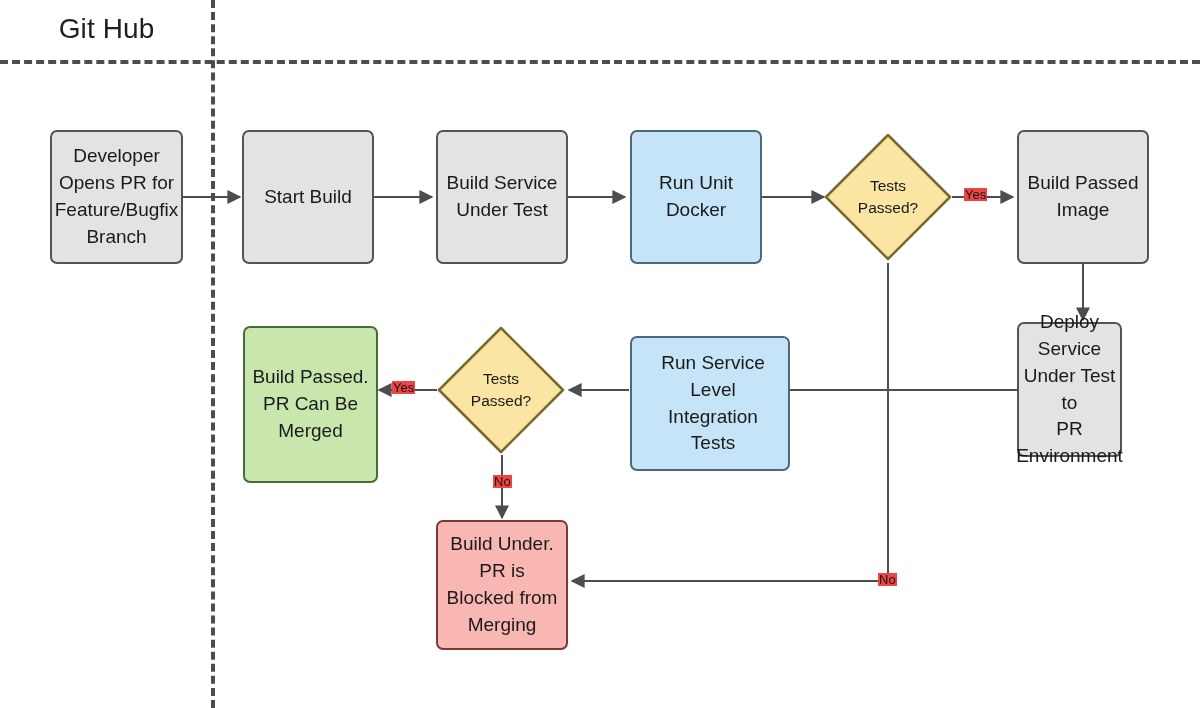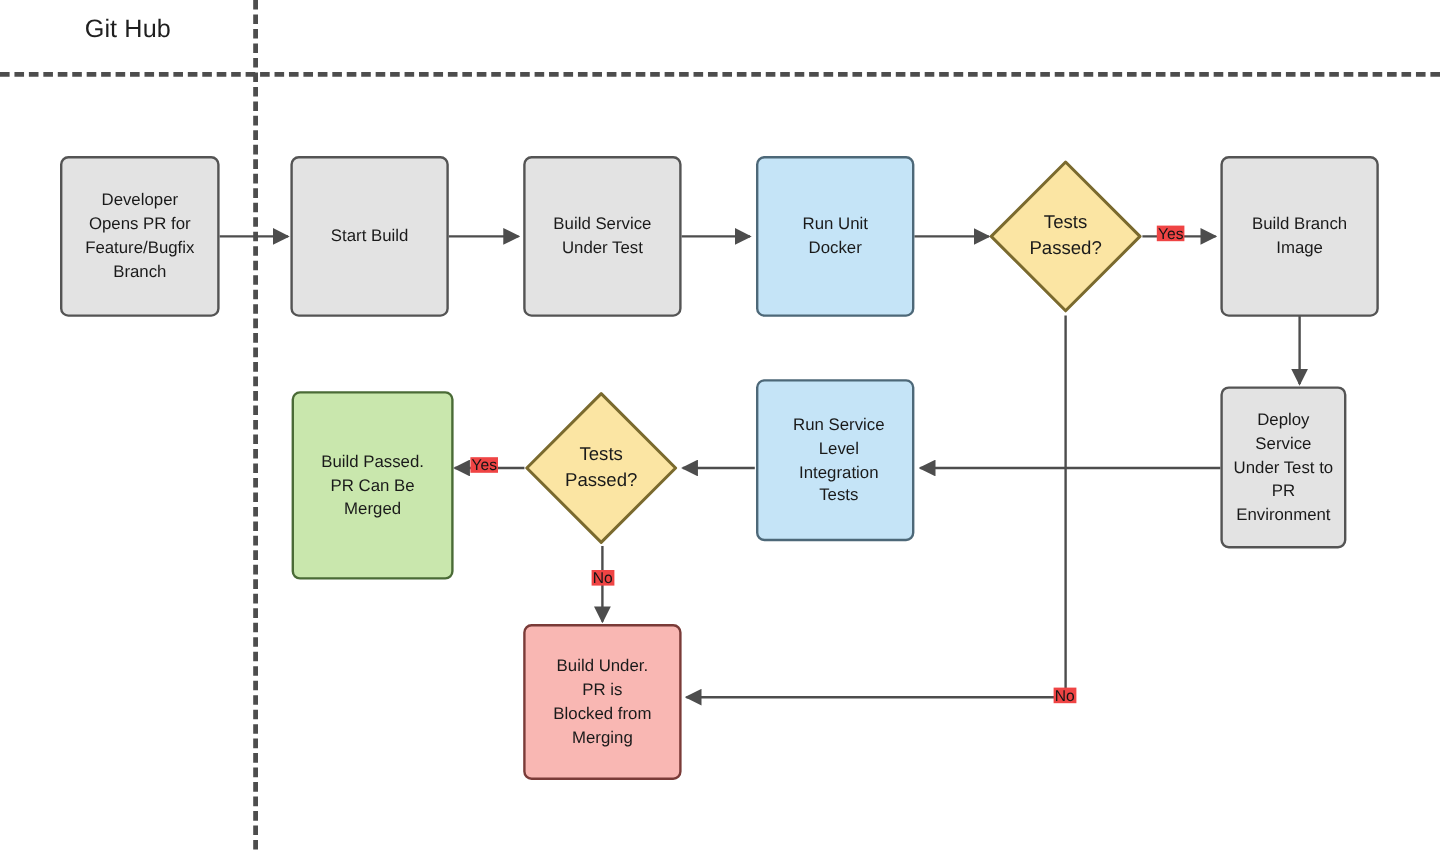--- a/index.html
+++ b/index.html
@@ -21,21 +21,21 @@
   svg.edges {
     position: absolute; left: 0; top: 0;
     width: 1200px; height: 708px;
     pointer-events: none;
   }
 
   
   .lane-title {
     position: absolute;
     text-align: center;
-    font-size: 21px;
+    font-size: 28px;
     color: #1f1f1f;
     white-space: nowrap;
     letter-spacing: .1px;
   }
   #lane-title-github { left: 0px; top: 13px; width: 213px; }
   #lane-title-ci     { left: 213px; top: 13px; width: 987px; }
 
   .divider-h {
     position: absolute;
     left: 0; top: 60px; width: 1200px;
@@ -49,21 +49,21 @@
     width: 0;
   }
 
   
   .node {
     position: absolute;
     display: flex;
     align-items: center;
     justify-content: center;
     text-align: center;
-    font-size: 14px;
+    font-size: 19px;
     line-height: 1.42;
     color: #1a1a1a;
     border: 2px solid #545454;
     border-radius: 7px;
     background: #e3e3e3;
     padding: 4px 6px;
     white-space: pre-line;
   }
   .node.blue  { background: #c5e4f7; border-color: #4d6878; }
   .node.green { background: #c9e7ad; border-color: #4a6b36; }
@@ -160,30 +160,30 @@
 Docker</div>
 
   <div class="diamond" style="left:824px; top:133px; width:128px; height:128px;">
     <svg class="shape" viewBox="0 0 128 128" xmlns="http://www.w3.org/2000/svg">
       <polygon points="64,2 126,64 64,126 2,64" fill="#fbe5a3" stroke="#7a6a2e" stroke-width="2.5" stroke-linejoin="round"></polygon>
     </svg>
     <div class="dlabel">Tests
 Passed?</div>
   </div>
 
-  <div class="node" style="left:1017px; top:130px; width:132px; height:134px;">Build Branch
+  <div class="node" style="left:1017px; top:130px; width:132px; height:134px;">Build Passed
 Image</div>
 
   <div class="node" style="left:1017px; top:322px; width:105px; height:135px;">Deploy
 Service
 Under Test to
 PR
 Environment</div>
 
-  <div class="node blue" style="left:630px; top:316px; width:132px; height:135px;padding-left:12px;">Run Service
+  <div class="node blue" style="left:630px; top:336px; width:160px; height:135px;padding-left:12px;">Run Service
 Level
 Integration
 Tests</div>
 
   <div class="diamond" style="left:437px; top:326px; width:128px; height:128px;">
     <svg class="shape" viewBox="0 0 128 128" xmlns="http://www.w3.org/2000/svg">
       <polygon points="64,2 126,64 64,126 2,64" fill="#fbe5a3" stroke="#7a6a2e" stroke-width="2.5" stroke-linejoin="round"></polygon>
     </svg>
     <div class="dlabel">Tests
 Passed?</div>

